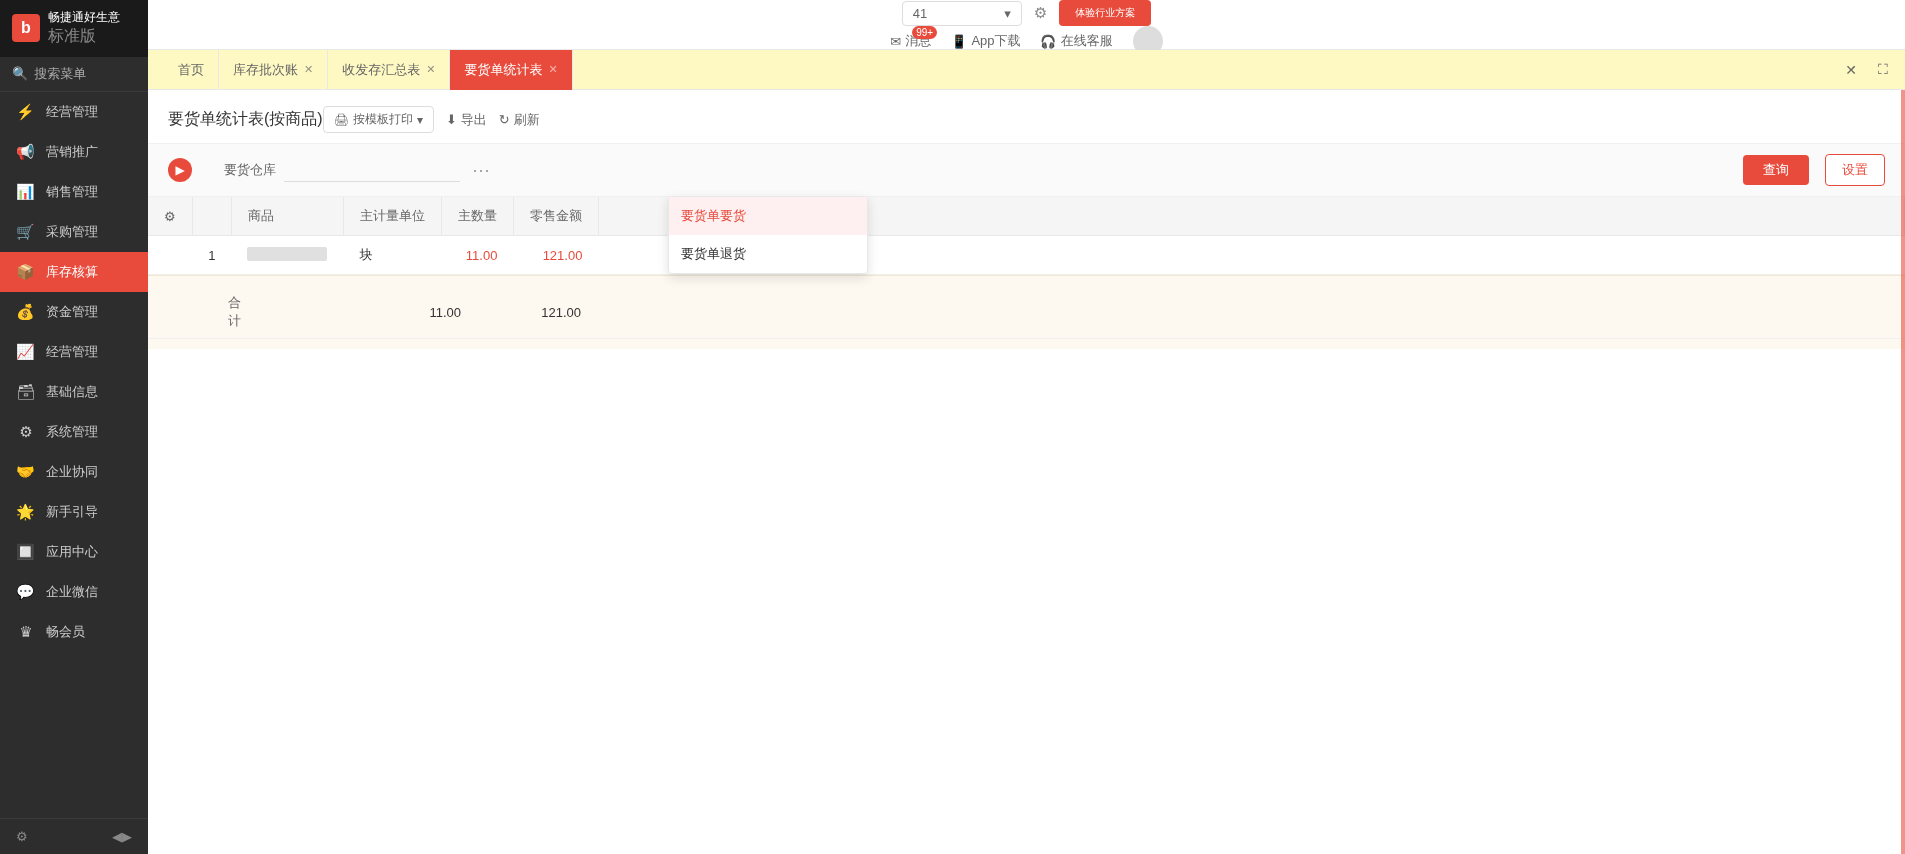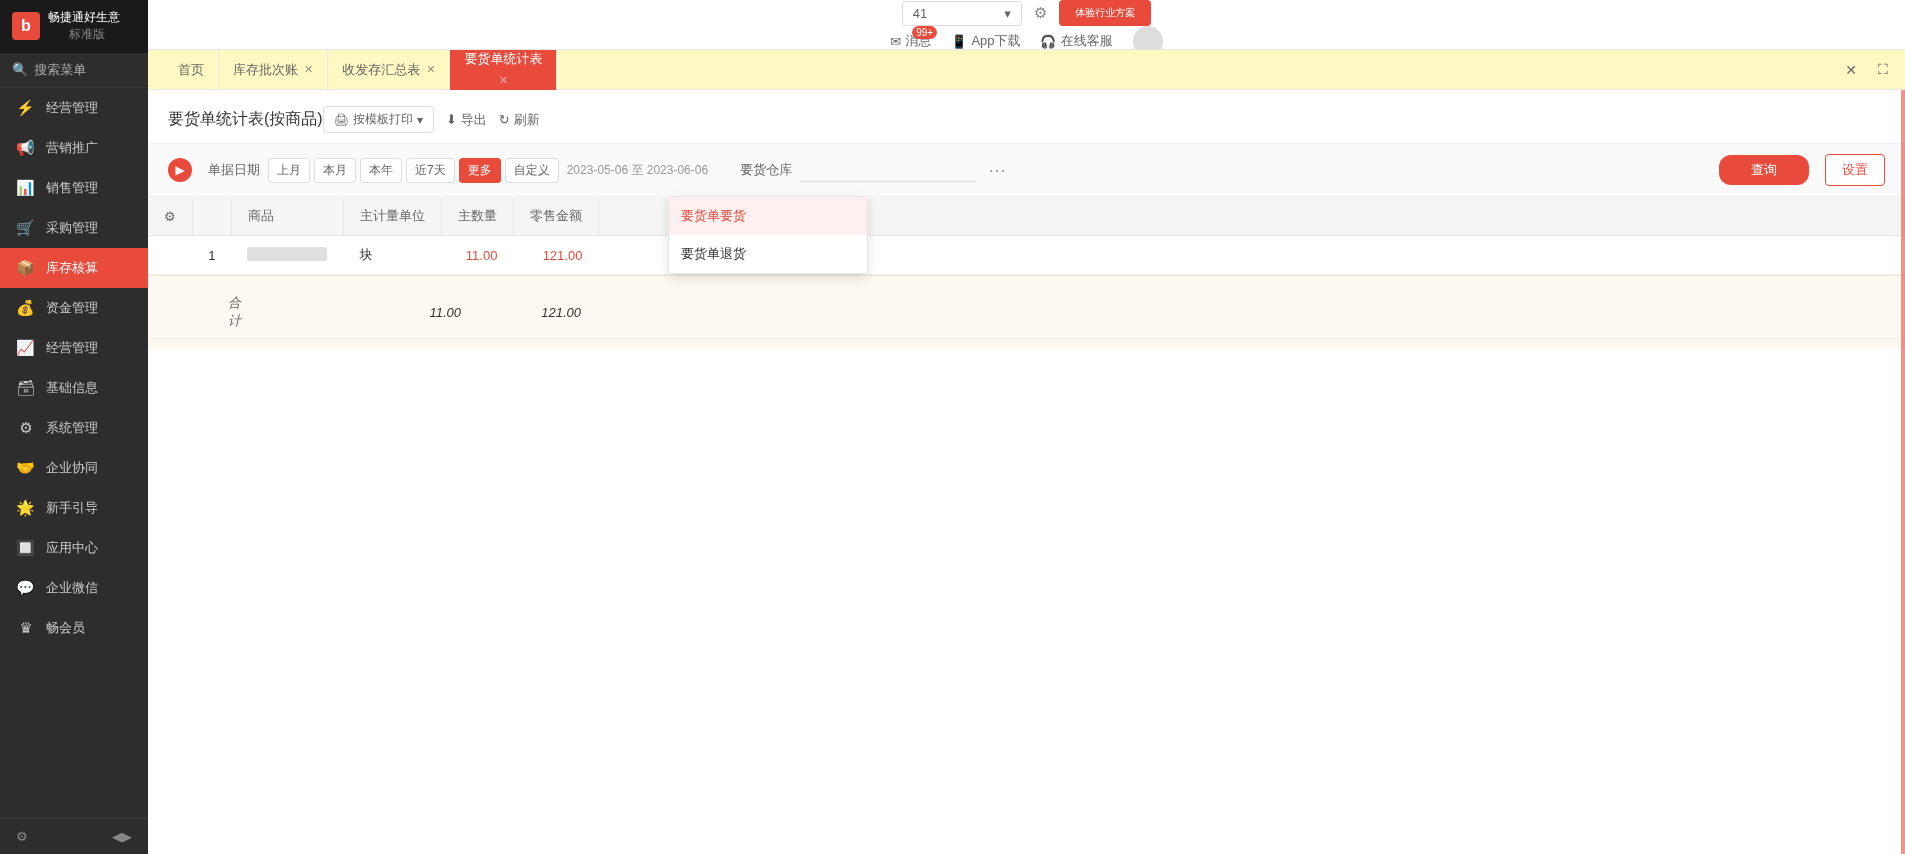--- a/index.html
+++ b/index.html
@@ -31,21 +31,21 @@
       background: #e84b3c;
       border-radius: 4px;
       display: flex;
       align-items: center;
       justify-content: center;
       font-weight: bold;
       font-size: 16px;
       color: white;
     }
     .sidebar-logo .logo-text { font-size: 12px; line-height: 1.3; }
-    .sidebar-logo .logo-tag { font-size: 12px; color: #888; margin-left: 21px; }
+    .sidebar-logo .logo-tag { font-size: 16px; color: #888; }
 
     .sidebar-search {
       display: flex;
       align-items: center;
       padding: 8px 12px;
       gap: 6px;
       cursor: pointer;
       color: #aaa;
       font-size: 13px;
       border-bottom: 1px solid #3a3a3a;
@@ -178,21 +178,20 @@
       height: 40px;
       cursor: pointer;
       font-size: 13px;
       color: #666;
       border-right: 1px solid #e8e8e8;
       white-space: nowrap;
     }
     .tab.active {
       background: #e84b3c;
       color: white;
-      flex-direction: column;
     }
     .tab-close {
       font-size: 11px;
       cursor: pointer;
       opacity: 0.7;
     }
     .tabs-bar-right {
       margin-left: auto;
       display: flex;
       align-items: center;
@@ -358,22 +357,22 @@
     .filter-more-btn {
       color: #999;
       font-size: 18px;
       cursor: pointer;
       margin-left: 4px;
     }
     .query-btn {
       background: #e84b3c;
       color: white;
       border: none;
-      border-radius: 12px;
-      padding: 6px 32px;
+      border-radius: 4px;
+      padding: 6px 20px;
       font-size: 13px;
       cursor: pointer;
       margin-left: auto;
     }
     .settings-btn {
       border: 1px solid #e84b3c;
       color: #e84b3c;
       background: white;
       border-radius: 4px;
       padding: 6px 16px;
@@ -446,21 +445,20 @@
     }
 
     
     .table-footer {
       background: #fef9f0;
       border-top: 1px solid #f0e8d0;
       padding: 10px 0;
     }
     .table-footer table {
       background: transparent;
-      font-style: italic;
     }
     .table-footer td {
       padding: 8px 16px;
       color: #666;
     }
     .table-footer td.label { font-weight: 500; color: #666; }
     .table-footer td.number { text-align: right; font-weight: 500; color: #333; }
 
     
     .resize-handle {
@@ -624,32 +622,20 @@
         <div class="action-btn">
           <span>↻</span>
           <span>刷新</span>
         </div>
       </div>
     </div>
 
     <div class="filter-bar">
       <div class="filter-expand-btn">▶</div>
 
-      <div class="filter-group">
-        <span class="filter-label">单据日期</span>
-        <div class="date-btns">
-          <button class="date-btn">上月</button>
-          <button class="date-btn">本月</button>
-          <button class="date-btn">本年</button>
-          <button class="date-btn">近7天</button>
-          <button class="date-btn more">更多</button>
-          <button class="date-btn">自定义</button>
-        </div>
-        <span class="date-range-text">2023-05-06 至 2023-06-06</span>
-      </div>
 
 
       <div class="filter-warehouse">
         <span class="filter-label">要货仓库</span>
         <input class="warehouse-input" value="" type="text" style="">
         <span class="filter-more-btn">···</span>
       </div>
 
       <button class="query-btn">查询</button>
       <button class="settings-btn">设置</button>

